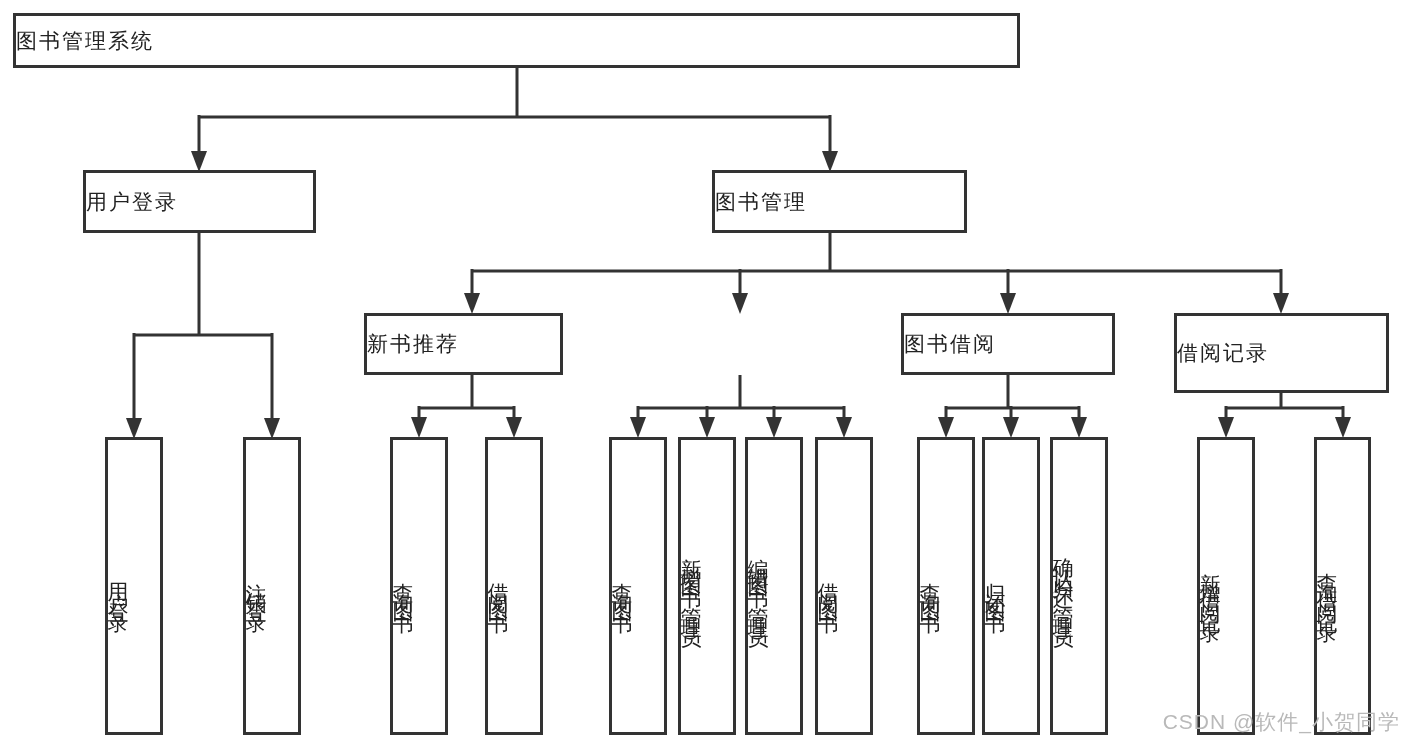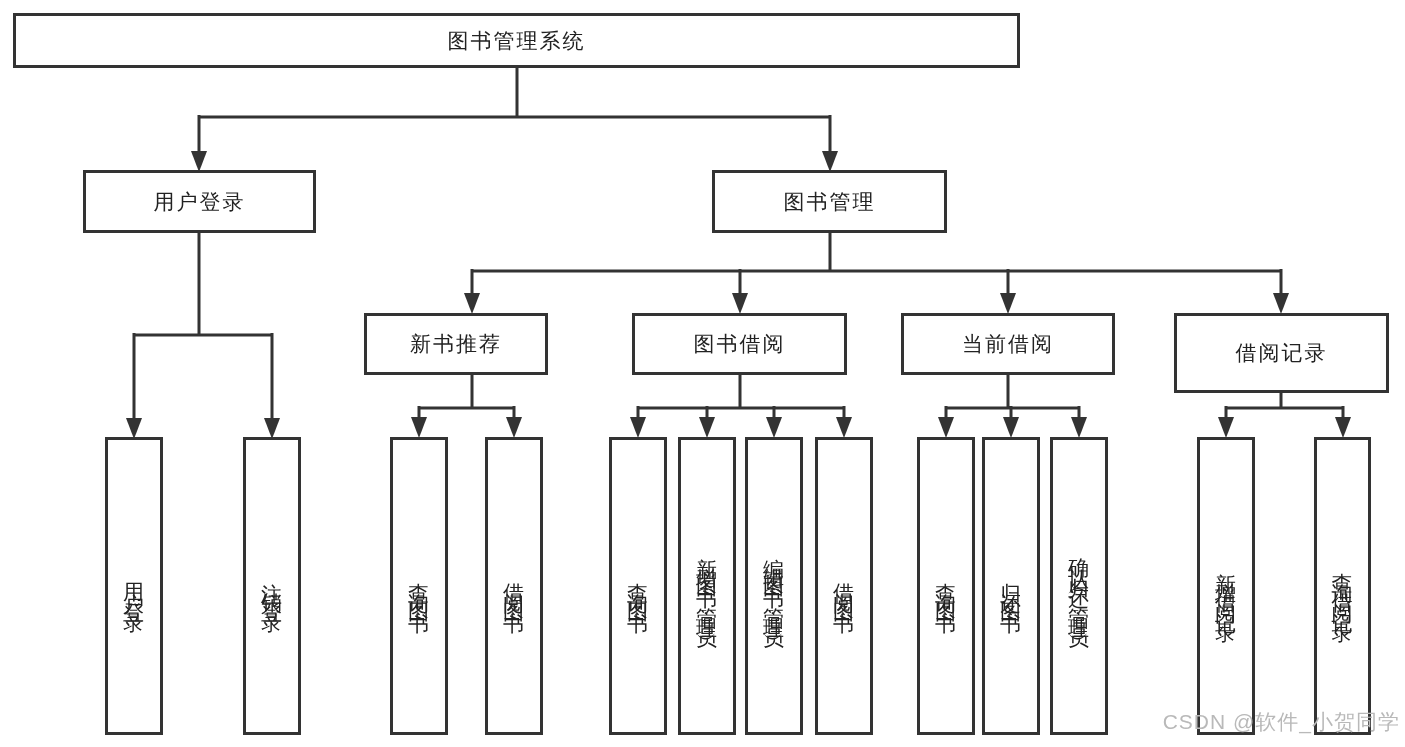--- a/index.html
+++ b/index.html
@@ -3,21 +3,21 @@
 <meta charset="utf-8">
 <style>
   html,body{margin:0;padding:0;background:#ffffff;}
   .stage{
     position:relative;width:1405px;height:747px;background:#ffffff;overflow:hidden;
     font-family:"Liberation Sans","DejaVu Sans",sans-serif;
   }
   .wires{position:absolute;left:0;top:0;z-index:0;}
   .box{
     position:absolute;box-sizing:border-box;border:3px solid #333333;background:#ffffff;
-    display:flex;align-items:center;justify-content:center;z-index:1;
+    display:flex;align-items:center;justify-content:flex-start;z-index:1;
   }
   .lbl{color:#222222;font-size:21px;letter-spacing:2px;white-space:nowrap;}
   .v .lbl{
     writing-mode:vertical-rl;text-orientation:mixed;letter-spacing:10px;line-height:1;white-space:normal;
   }
   .watermark{
     position:absolute;right:5px;bottom:11px;z-index:2;font-size:21px;color:#b9b9b9;
     letter-spacing:1px;white-space:nowrap;
   }
 </style>
@@ -66,32 +66,29 @@
     </g>
   </svg>
 
   <div class="box h" style="left:13px;top:13px;width:1007px;height:55px">
     <span class="lbl">图书管理系统</span>
   </div>
 
   <div class="box h" style="left:83px;top:170px;width:233px;height:63px">
     <span class="lbl">用户登录</span>
   </div>
-  <div class="box h" style="left:712px;top:170px;width:235px;height:63px">
+  <div class="box h" style="left:712px;top:170px;width:255px;height:63px">
     <span class="lbl">图书管理</span>
   </div>
 
-  <div class="box h" style="left:364px;top:313px;width:184px;height:62px">
+  <div class="box h" style="left:364px;top:313px;width:199px;height:62px">
     <span class="lbl">新书推荐</span>
   </div>
-  <div class="box h" style="left:632px;top:313px;width:215px;height:62px">
+  <div class="box h" style="left:901px;top:313px;width:214px;height:62px">
     <span class="lbl">图书借阅</span>
-  </div>
-  <div class="box h" style="left:901px;top:313px;width:214px;height:62px">
-    <span class="lbl">当前借阅</span>
   </div>
   <div class="box h" style="left:1174px;top:313px;width:215px;height:80px">
     <span class="lbl">借阅记录</span>
   </div>
 
   <div class="box v" style="left:105px;top:437px;width:58px;height:298px">
     <span class="lbl">用户登录</span>
   </div>
   <div class="box v" style="left:243px;top:437px;width:58px;height:298px">
     <span class="lbl">注销登录</span>

